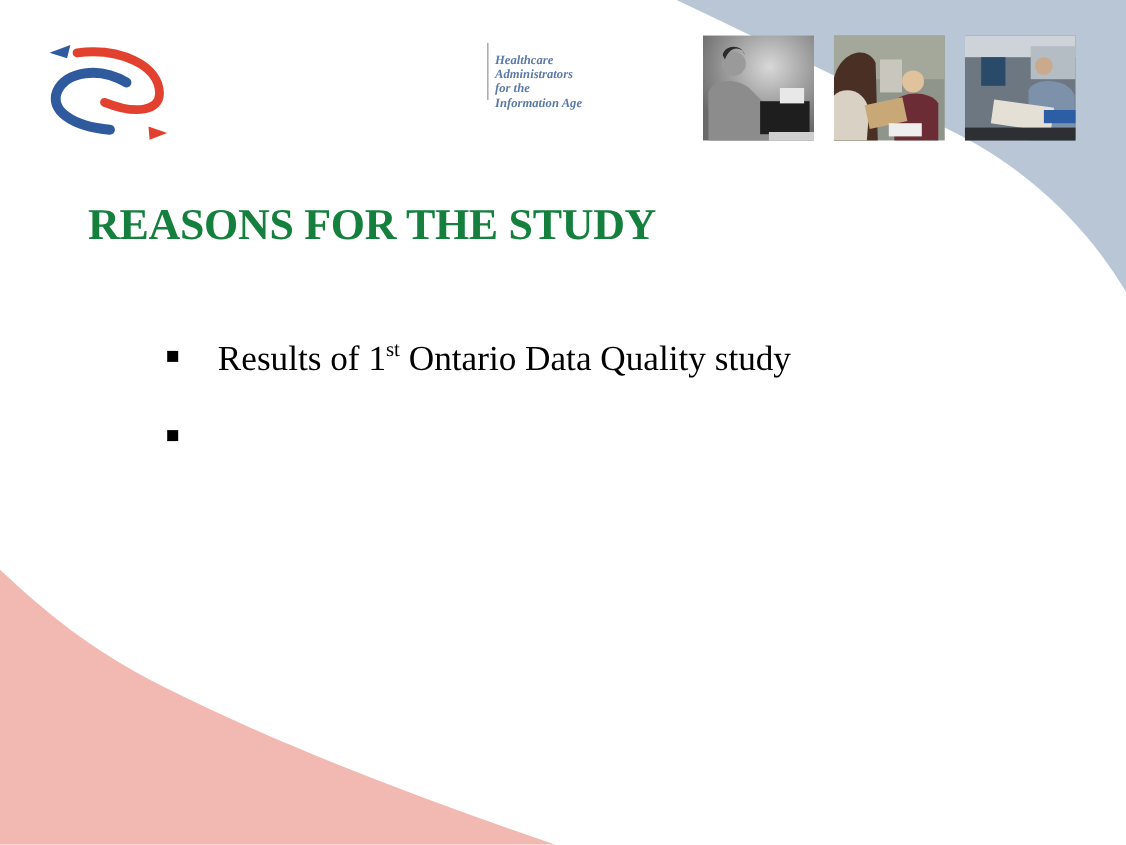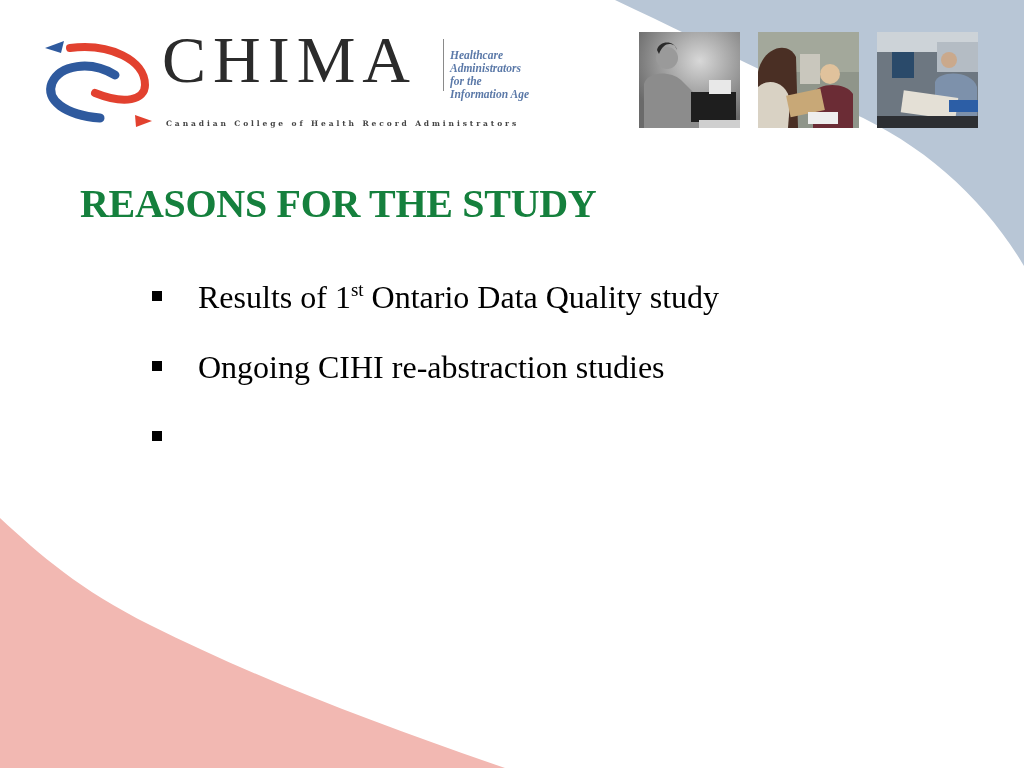--- a/index.html
+++ b/index.html
@@ -10,21 +10,21 @@
   .logo-wordmark { position: absolute; left: 122px; top: -8px; font-family: "Liberation Serif", serif; font-size: 66px; letter-spacing: 7px; color: #2b2b2b; line-height: 1; }
   .logo-divider { position: absolute; left: 403px; top: 4px; width: 1px; height: 52px; background: #8a8a8a; }
   .logo-tagline { position: absolute; left: 410px; top: 14px; font-family: "Liberation Serif", serif; font-style: italic; font-weight: bold; font-size: 11.5px; line-height: 13px; color: #5b79a8; }
   .logo-tagline div { white-space: nowrap; }
   .logo-assoc { position: absolute; left: 126px; top: 64px; font-family: "DejaVu Serif", serif; font-weight: bold; font-size: 12px; color: #333; white-space: nowrap; letter-spacing: 0.1px; }
   .logo-college { position: absolute; left: 126px; top: 84px; font-family: "DejaVu Serif", serif; font-size: 7.5px; letter-spacing: 2.9px; color: #444; white-space: nowrap; font-weight: bold; }
   .photo { position: absolute; top: 32px; width: 101px; height: 96px; z-index: 1; overflow: hidden; }
   .photo svg { width: 100%; height: 100%; display: block; }
   .title { position: absolute; left: 80px; top: 180px; font-size: 40px; font-weight: bold; color: #15803d; white-space: nowrap; z-index: 2; letter-spacing: -0.3px; }
   .bullets { position: absolute; left: 150px; top: 275px; width: 640px; z-index: 2; list-style: none; margin: 0; padding: 0; }
-  .bullet { position: relative; padding-left: 48px; font-size: 32px; line-height: 44px; color: #000; margin-bottom: 26px; }
+  .bullet { position: relative; padding-left: 48px; font-size: 32px; line-height: 44px; color: #000; margin-bottom: 26px; margin-top: 28px; }
   .bullet-marker { position: absolute; left: 2px; top: 16px; width: 10px; height: 10px; background: #000; }
   .bullet sup { font-size: 19px; line-height: 0; vertical-align: 12px; }
 </style>
 </head>
 <body>
 
 <svg class="bg-shapes" viewBox="0 0 1024 768" xmlns="http://www.w3.org/2000/svg">
   <path d="M615,0 L1024,0 L1024,266 C985,200 925,145 850,112 C780,80 700,40 615,0 Z" fill="#b8c6d6"></path>
   <path d="M0,518 C40,555 80,590 150,625 C260,680 380,725 505,768 L0,768 Z" fill="#f2b8b2"></path>
 </svg>
@@ -33,29 +33,27 @@
   <svg class="logo-swoosh" viewBox="0 0 120 95" xmlns="http://www.w3.org/2000/svg">
 
     <path d="M75,40 C50,25 20,30 12,48 C5,65 25,80 60,83" fill="none" stroke="#2f5a9e" stroke-width="9" stroke-linecap="round"></path>
 
     <path d="M30,13 C70,8 105,25 105,50 C105,65 85,70 55,58" fill="none" stroke="#e2412f" stroke-width="8" stroke-linecap="round"></path>
 
     <polygon points="5,13 24,6 21,18" fill="#2f5a9e"></polygon>
 
     <polygon points="112,86 95,80 96,92" fill="#e2412f"></polygon>
   </svg>
-  <div class="logo-wordmark">CHIMA</div>
   <div class="logo-divider"></div>
   <div class="logo-tagline">
     <div>Healthcare</div>
     <div>Administrators</div>
     <div>for the</div>
     <div>Information Age</div>
   </div>
-  <div class="logo-college">Canadian College of Health Record Administrators</div>
 </div>
 
 <div class="photo" style="left:639px;">
   <svg viewBox="0 0 101 96" xmlns="http://www.w3.org/2000/svg">
     <defs>
       <radialGradient id="g1" cx="0.6" cy="0.3" r="0.7">
         <stop offset="0" stop-color="#d8d8d8"></stop>
           <stop offset="1" stop-color="#6a6a6a"></stop>
       </radialGradient>
     </defs>
@@ -97,18 +95,14 @@
 
 <div class="title">REASONS FOR THE STUDY</div>
 
 <ul class="bullets">
   <li class="bullet">
     <span class="bullet-marker"></span>
     <span>Results of 1</span><sup>st</sup><span> Ontario Data Quality study</span>
   </li>
   <li class="bullet">
     <span class="bullet-marker"></span>
-    <span>Ongoing CIHI re-abstraction studies</span>
-  </li>
-  <li class="bullet">
-    <span class="bullet-marker"></span>
   </li>
 </ul>
 
 </body></html>

